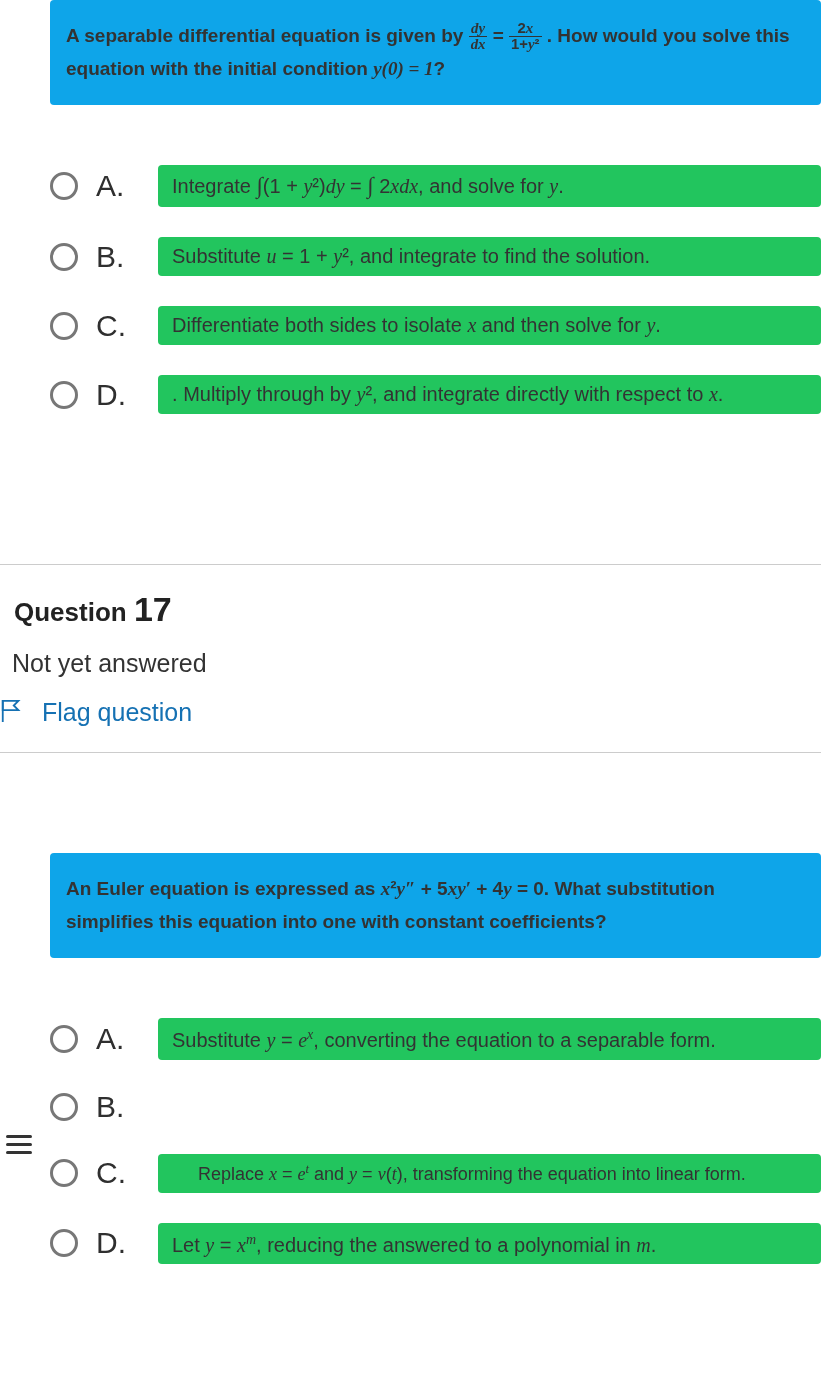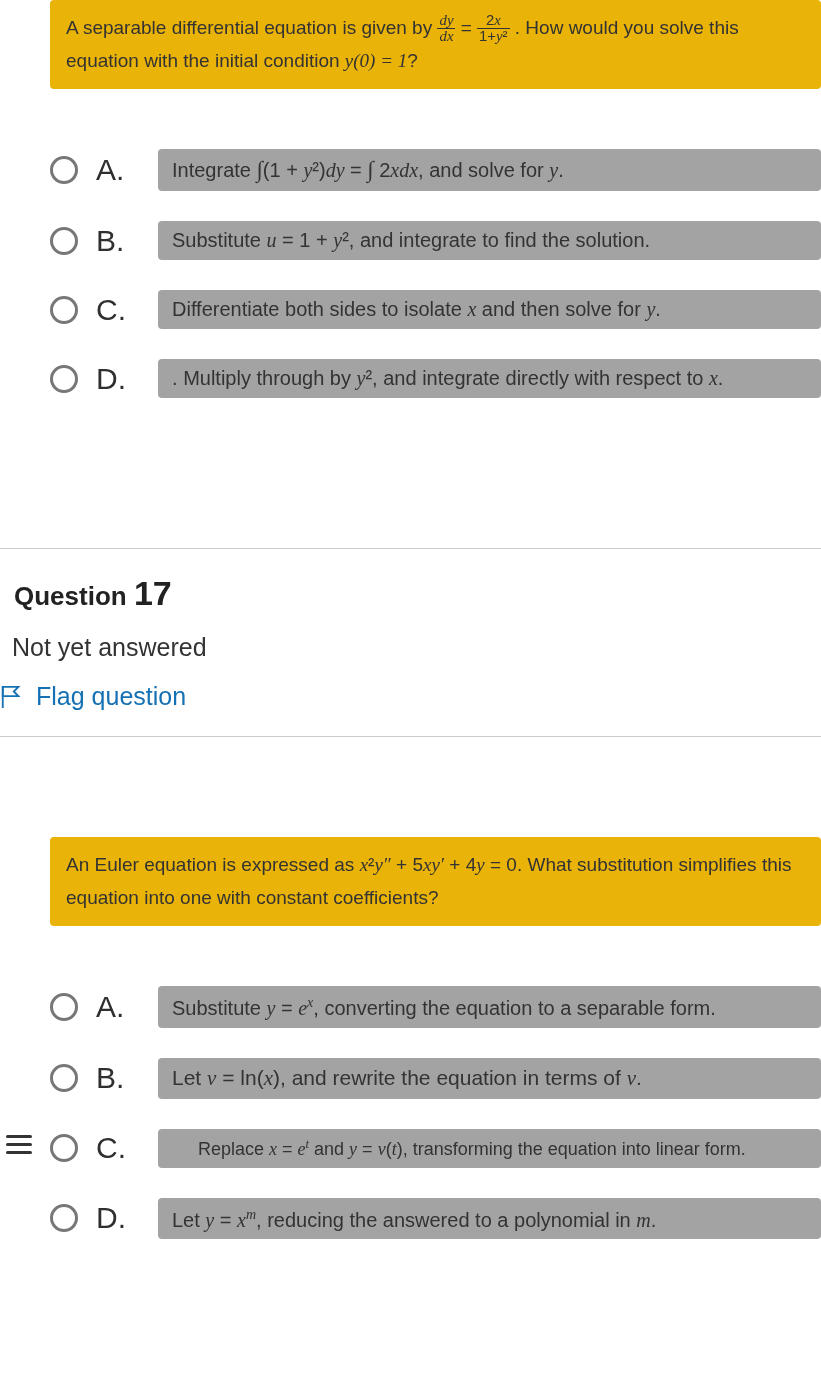--- a/index.html
+++ b/index.html
@@ -4,27 +4,28 @@
 <style>
   * { box-sizing: border-box; margin: 0; padding: 0; }
   body {
     font-family: Arial, Helvetica, sans-serif;
     background: #ffffff;
     width: 821px;
     color: #2f2f2f;
   }
   .question-block { padding: 0 0 40px 0; }
   .question-text {
-    background: #eab308;
+    background: #0ea5e9;
     border-radius: 4px;
-    padding: 12px 16px;
+    padding: 20px 16px;
     margin: 0 0 0 50px;
     font-size: 19px;
     line-height: 1.7;
     color: #333;
+    font-weight: bold;
   }
   .choices { margin: 60px 0 0 50px; }
   .choice-row {
     display: flex;
     align-items: center;
     margin-bottom: 30px;
     gap: 18px;
   }
   .radio-circle {
     width: 28px;
@@ -34,21 +35,21 @@
     flex: none;
     cursor: pointer;
   }
   .choice-letter {
     font-size: 30px;
     font-weight: 400;
     width: 44px;
     flex: none;
   }
   .choice-text {
-    background: #a3a3a3;
+    background: #22c55e;
     border-radius: 4px;
     padding: 8px 14px;
     font-size: 20px;
     flex: 1;
     color: #333;
   }
   .divider {
     border: none;
     border-top: 1px solid #ccc;
     margin: 80px 0 0 0;
@@ -61,22 +62,22 @@
     padding: 0 0 10px 14px;
   }
   .qtitle .num { font-size: 34px; font-weight: bold; }
   .qstatus {
     font-size: 25px;
     color: #333;
     padding: 10px 12px;
   }
   .flag-row {
     display: flex;
-    align-items: center;
-    gap: 14px;
+    align-items: flex-start;
+    gap: 20px;
     padding: 10px 0 25px 0;
     cursor: pointer;
   }
   .flag-icon {
     width: 22px;
     height: 26px;
   }
   .flag-text {
     font-size: 25px;
     color: #1571b3;
@@ -188,23 +189,20 @@
       <div class="radio-circle"></div>
       <div class="choice-letter">A.</div>
       <div class="choice-text">
         <span>Substitute </span><span class="math-i">y</span> = <span class="math-i">e</span><sup><span class="math-i">x</span></sup><span>, converting the equation to a separable form.</span>
       </div>
     </div>
 
     <div class="choice-row">
       <div class="radio-circle"></div>
       <div class="choice-letter">B.</div>
-      <div class="choice-text" style="font-size:21px;">
-        <span>Let </span><span class="math-i">v</span> = ln(<span class="math-i">x</span>)<span>, and rewrite the equation in terms of </span><span class="math-i">v</span><span>.</span>
-      </div>
     </div>
 
     <div class="choice-row">
       <div class="radio-circle"></div>
       <div class="choice-letter">C.</div>
       <div class="choice-text" style="font-size:18px;padding-left:40px;">
         <span>Replace </span><span class="math-i">x</span> = <span class="math-i">e</span><sup><span class="math-i">t</span></sup><span> and </span><span class="math-i">y</span> = <span class="math-i">v</span>(<span class="math-i">t</span>)<span>, transforming the equation into linear form.</span>
       </div>
     </div>
 

